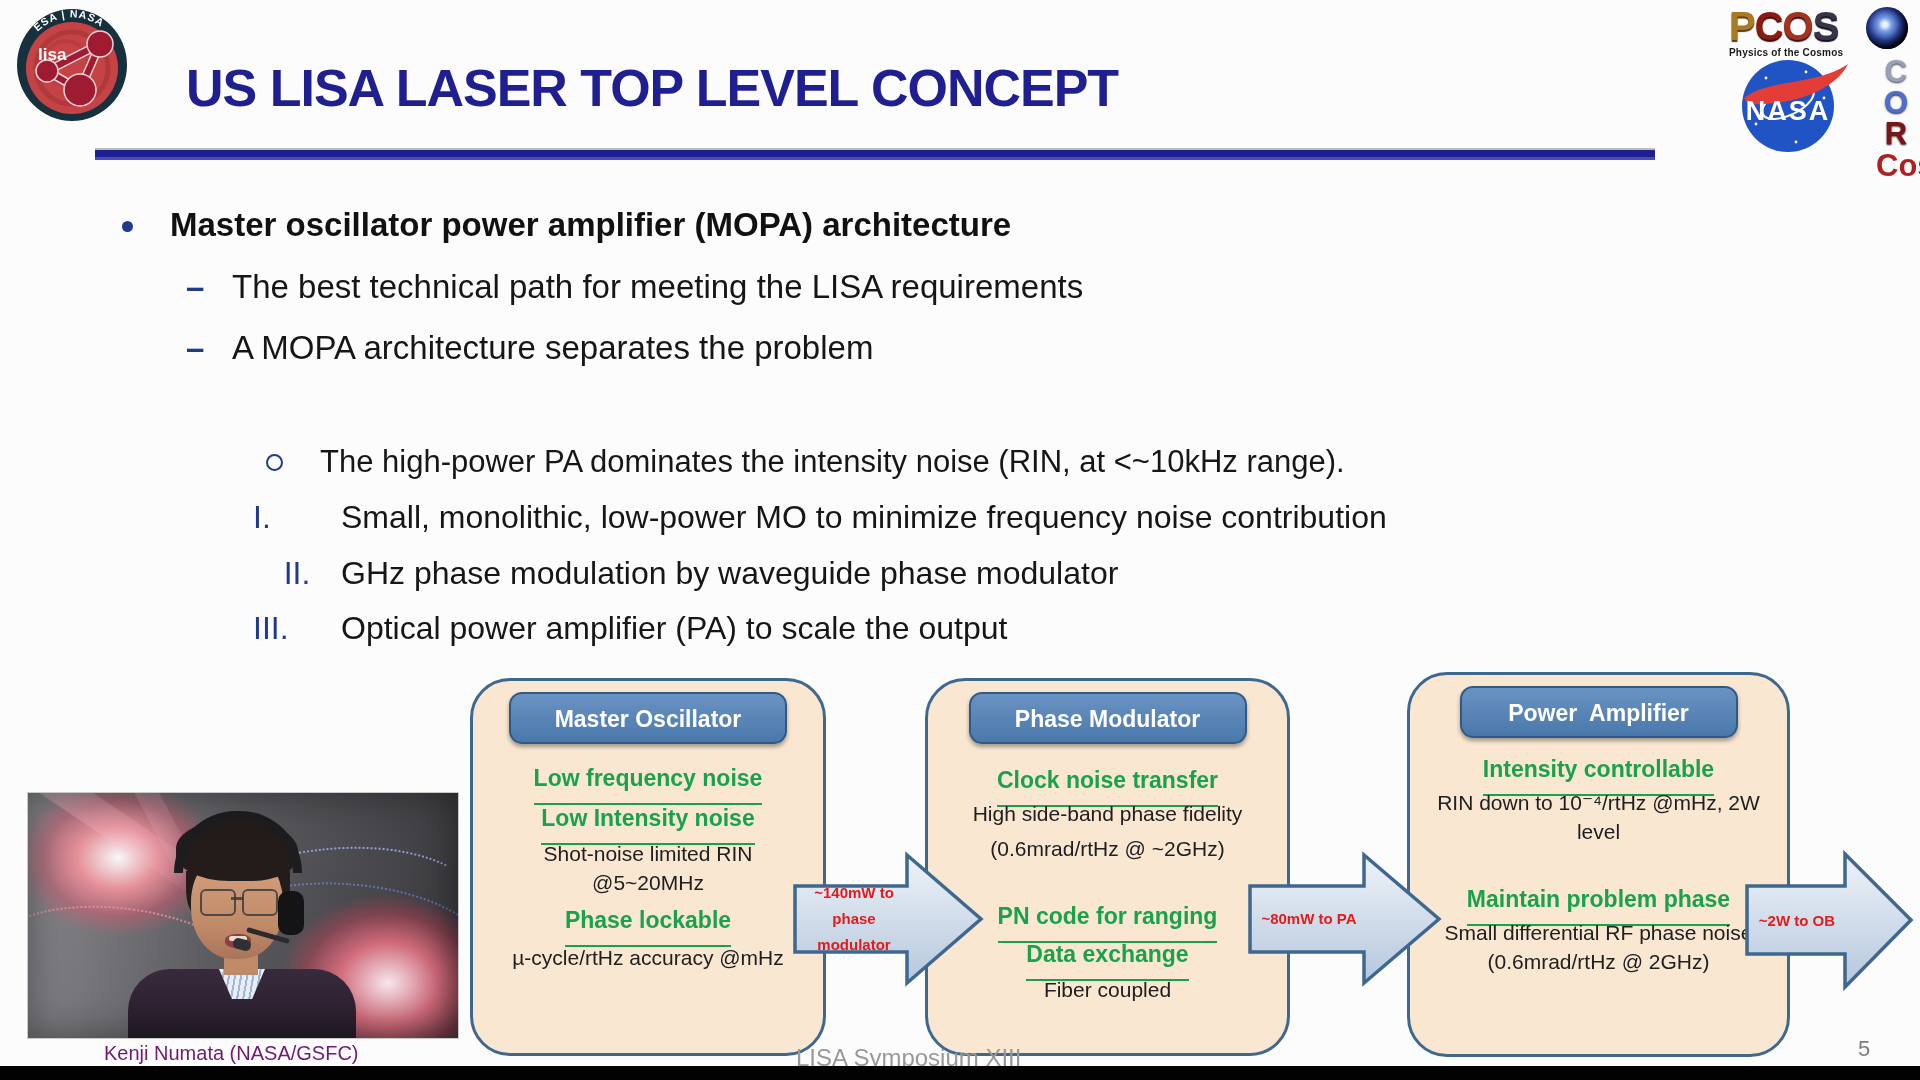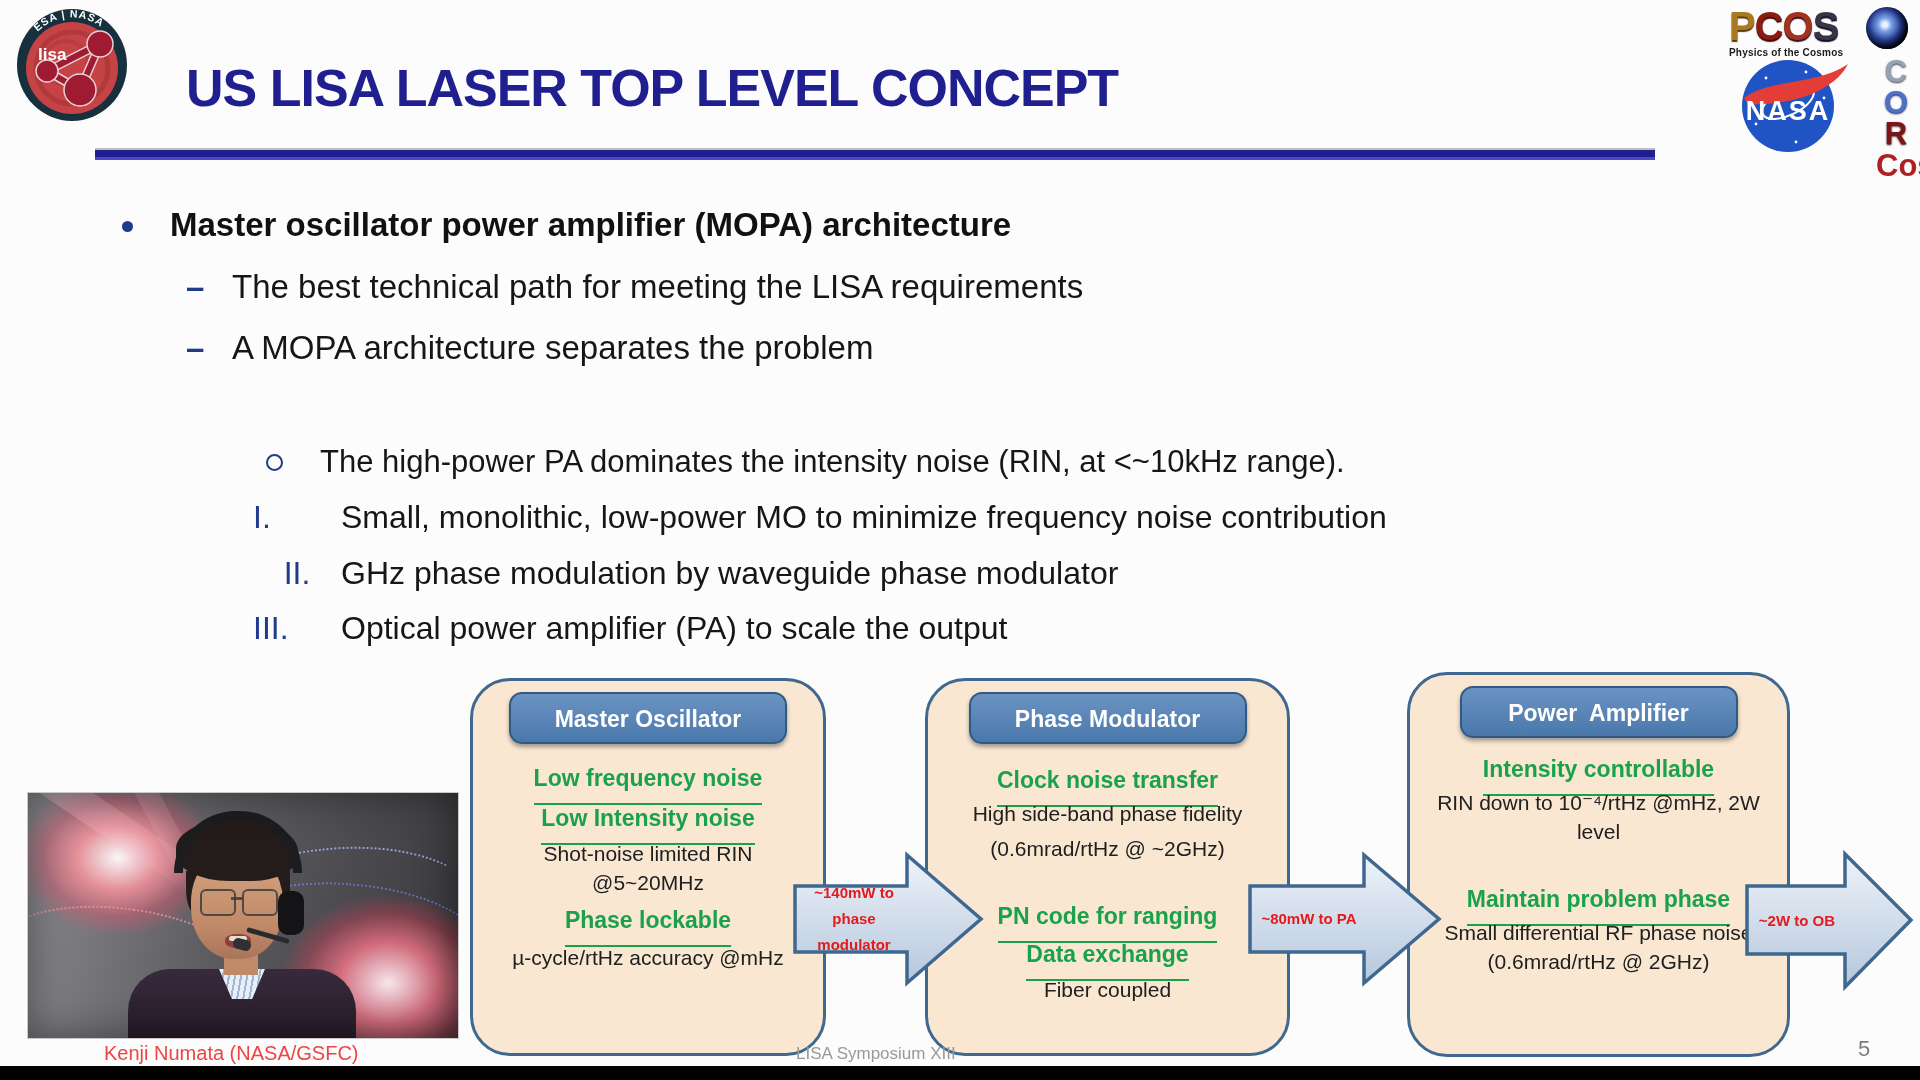--- a/index.html
+++ b/index.html
@@ -111,22 +111,22 @@
   .headband{left:146px;top:18px;width:128px;height:62px;border:9px solid #1d1d1f;border-bottom:none;
             border-radius:64px 64px 0 0;box-sizing:border-box;}
   .earcup{left:250px;top:98px;width:26px;height:44px;background:#141416;border-radius:10px;}
   .mouth{left:197px;top:141px;width:26px;height:14px;background:#8e4040;border-radius:45%;}
   .teeth{left:201px;top:143px;width:18px;height:5px;background:#e8dcd2;border-radius:3px;}
   .micboom{left:218px;top:140px;width:44px;height:5px;background:#2a2a2e;transform:rotate(16deg);border-radius:3px;}
   .mictip{left:205px;top:146px;width:18px;height:11px;background:#303034;border-radius:5px;transform:rotate(14deg);}
   .vignette{left:0;top:0;width:100%;height:100%;box-shadow:inset 0 0 40px rgba(0,0,0,.45);}
 
   
-  .foot-left{position:absolute;left:104px;top:1042px;font-size:20px;color:#ef4444;}
-  .foot-center{position:absolute;left:796px;top:1044px;font-size:17px;color:#999;z-index:5;}
+  .foot-left{position:absolute;left:104px;top:1042px;font-size:20px;color:#701a75;}
+  .foot-center{position:absolute;left:796px;top:1044px;font-size:24px;color:#999;z-index:5;}
   .page-num{position:absolute;left:1858px;top:1036px;font-size:22px;color:#7d7d7d;}
   .bottom-bar{position:absolute;left:0;top:1066px;width:1920px;height:14px;background:#020202;z-index:6;}
 </style>
 </head>
 <body>
 
 <div id="slide">
 
   <div class="lisa-badge">
     <svg width="112" height="114" viewBox="0 0 112 114">

